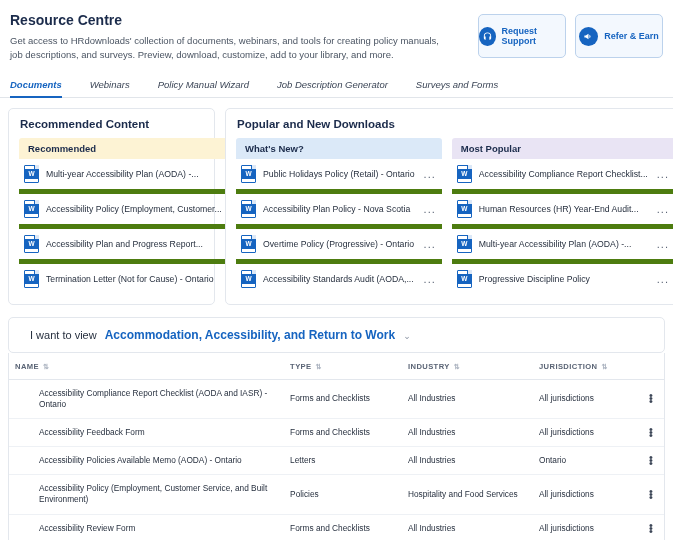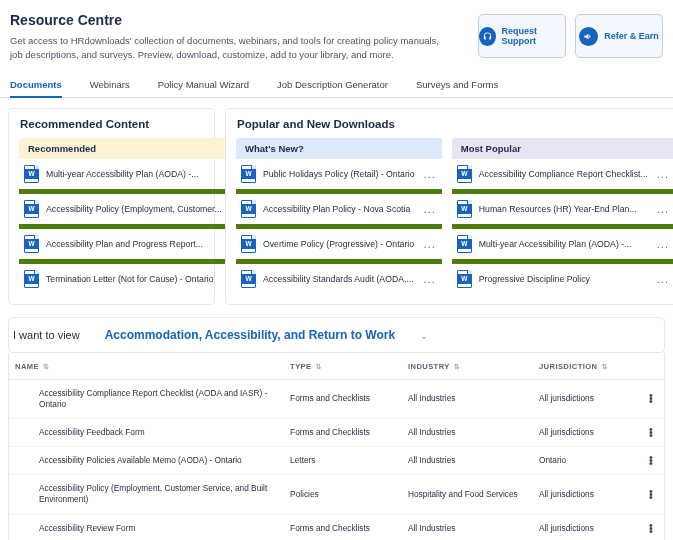--- a/index.html
+++ b/index.html
@@ -23,21 +23,21 @@
   .action-btn {
     width: 88px; height: 44px; border: 1px solid #bcd2ec; border-radius: 5px;
     background: #f3f8fe; display: flex; align-items: center; justify-content: center;
     gap: 6px; cursor: pointer;
   }
   .action-btn .lbl { color: #1664c0; font-size: 9px; font-weight: bold; }
   .circle-icon { width: 19px; height: 19px; border-radius: 50%; background: #1664c0; display: flex; align-items: center; justify-content: center; }
   .circle-icon svg { display: block; }
 
   
-  .tabs { margin-top: 11px; border-bottom: 1px solid #e1e5ea; display: flex; gap: 0; padding: 0 10px; }
+  .tabs { margin-top: 11px; border-bottom: 1px solid #e1e5ea; display: flex; gap: 0; padding: 0 10px; font-style: italic; }
   .tab { padding: 6px 12px 7px 0; margin-right: 16px; font-size: 9.5px; color: #3c4657; cursor: pointer; position: relative; white-space: nowrap; }
   .tab.active { color: #1664c0; font-weight: bold; }
   .tab.active::after { content: ""; position: absolute; left: 0; right: 12px; bottom: -1px; height: 2px; background: #1664c0; }
 
   
   .panels { display: flex; gap: 10px; padding: 10px 8px 0 8px; align-items: flex-start; }
   .panel { border: 1px solid #e3e7ed; border-radius: 5px; background: #ffffff; }
   .panel-head { font-size: 11.5px; font-weight: bold; color: #1b2b4b; padding: 9px 11px 8px 11px; }
   .panel-compliance { width: 207px; }
   .panel-popular { flex: 1; }
@@ -61,21 +61,21 @@
 
   .file-icon { width: 15px; height: 18px; position: relative; flex: 0 0 auto; }
   .file-icon .sheet { position: absolute; inset: 0; background: #ffffff; border: 1px solid #1664c0; border-radius: 1px; }
   .file-icon .band { position: absolute; left: 0; right: 0; top: 4px; height: 10px; background: #1664c0; }
   .file-icon .glyph { position: absolute; left: 0; right: 0; top: 5px; text-align: center; color: #fff; font-size: 6.5px; font-weight: bold; font-family: "Liberation Sans", sans-serif; }
   .file-icon .fold { position: absolute; right: 0; top: 0; width: 5px; height: 5px; background: #dce8f7; border-left: 1px solid #1664c0; border-bottom: 1px solid #1664c0; }
 
   
   .view-bar {
     margin: 12px 8px 0 8px; border: 1px solid #e3e7ed; border-radius: 5px;
-    padding: 10px 4px; display: flex; align-items: baseline; gap: 25px; background: #fff;
+    padding: 10px 21px; display: flex; align-items: baseline; gap: 8px; background: #fff;
   }
   .view-label { font-size: 11px; color: #27303f; }
   .view-value { font-size: 12px; font-weight: bold; color: #1664c0; cursor: pointer; }
   .view-caret { color: #8b94a3; font-size: 9px; }
 
   
   .table-wrap { margin: 0 8px; border: 1px solid #e3e7ed; border-top: none; border-radius: 0 0 5px 5px; background: #fff; }
   table { width: 100%; border-collapse: collapse; table-layout: fixed; }
   thead th {
     text-align: left; font-size: 7.6px; font-weight: bold; color: #5a6475;
@@ -246,21 +246,21 @@
               <span class="doc-title">Accessibility Compliance Report Checklist...</span>
               <span class="kebab-h">...</span>
             </div>
             <div class="doc-row">
               <span class="file-icon">
                   <span class="sheet"></span>
                   <span class="band"></span>
                   <span class="glyph">W</span>
                   <span class="fold"></span>
                 </span>
-              <span class="doc-title">Human Resources (HR) Year-End Plan...</span>
+              <span class="doc-title">Human Resources (HR) Year-End Audit...</span>
               <span class="kebab-h">...</span>
             </div>
             <div class="doc-row">
               <span class="file-icon">
                   <span class="sheet"></span>
                   <span class="band"></span>
                   <span class="glyph">W</span>
                   <span class="fold"></span>
                 </span>
               <span class="doc-title">Multi-year Accessibility Plan (AODA) -...</span>

